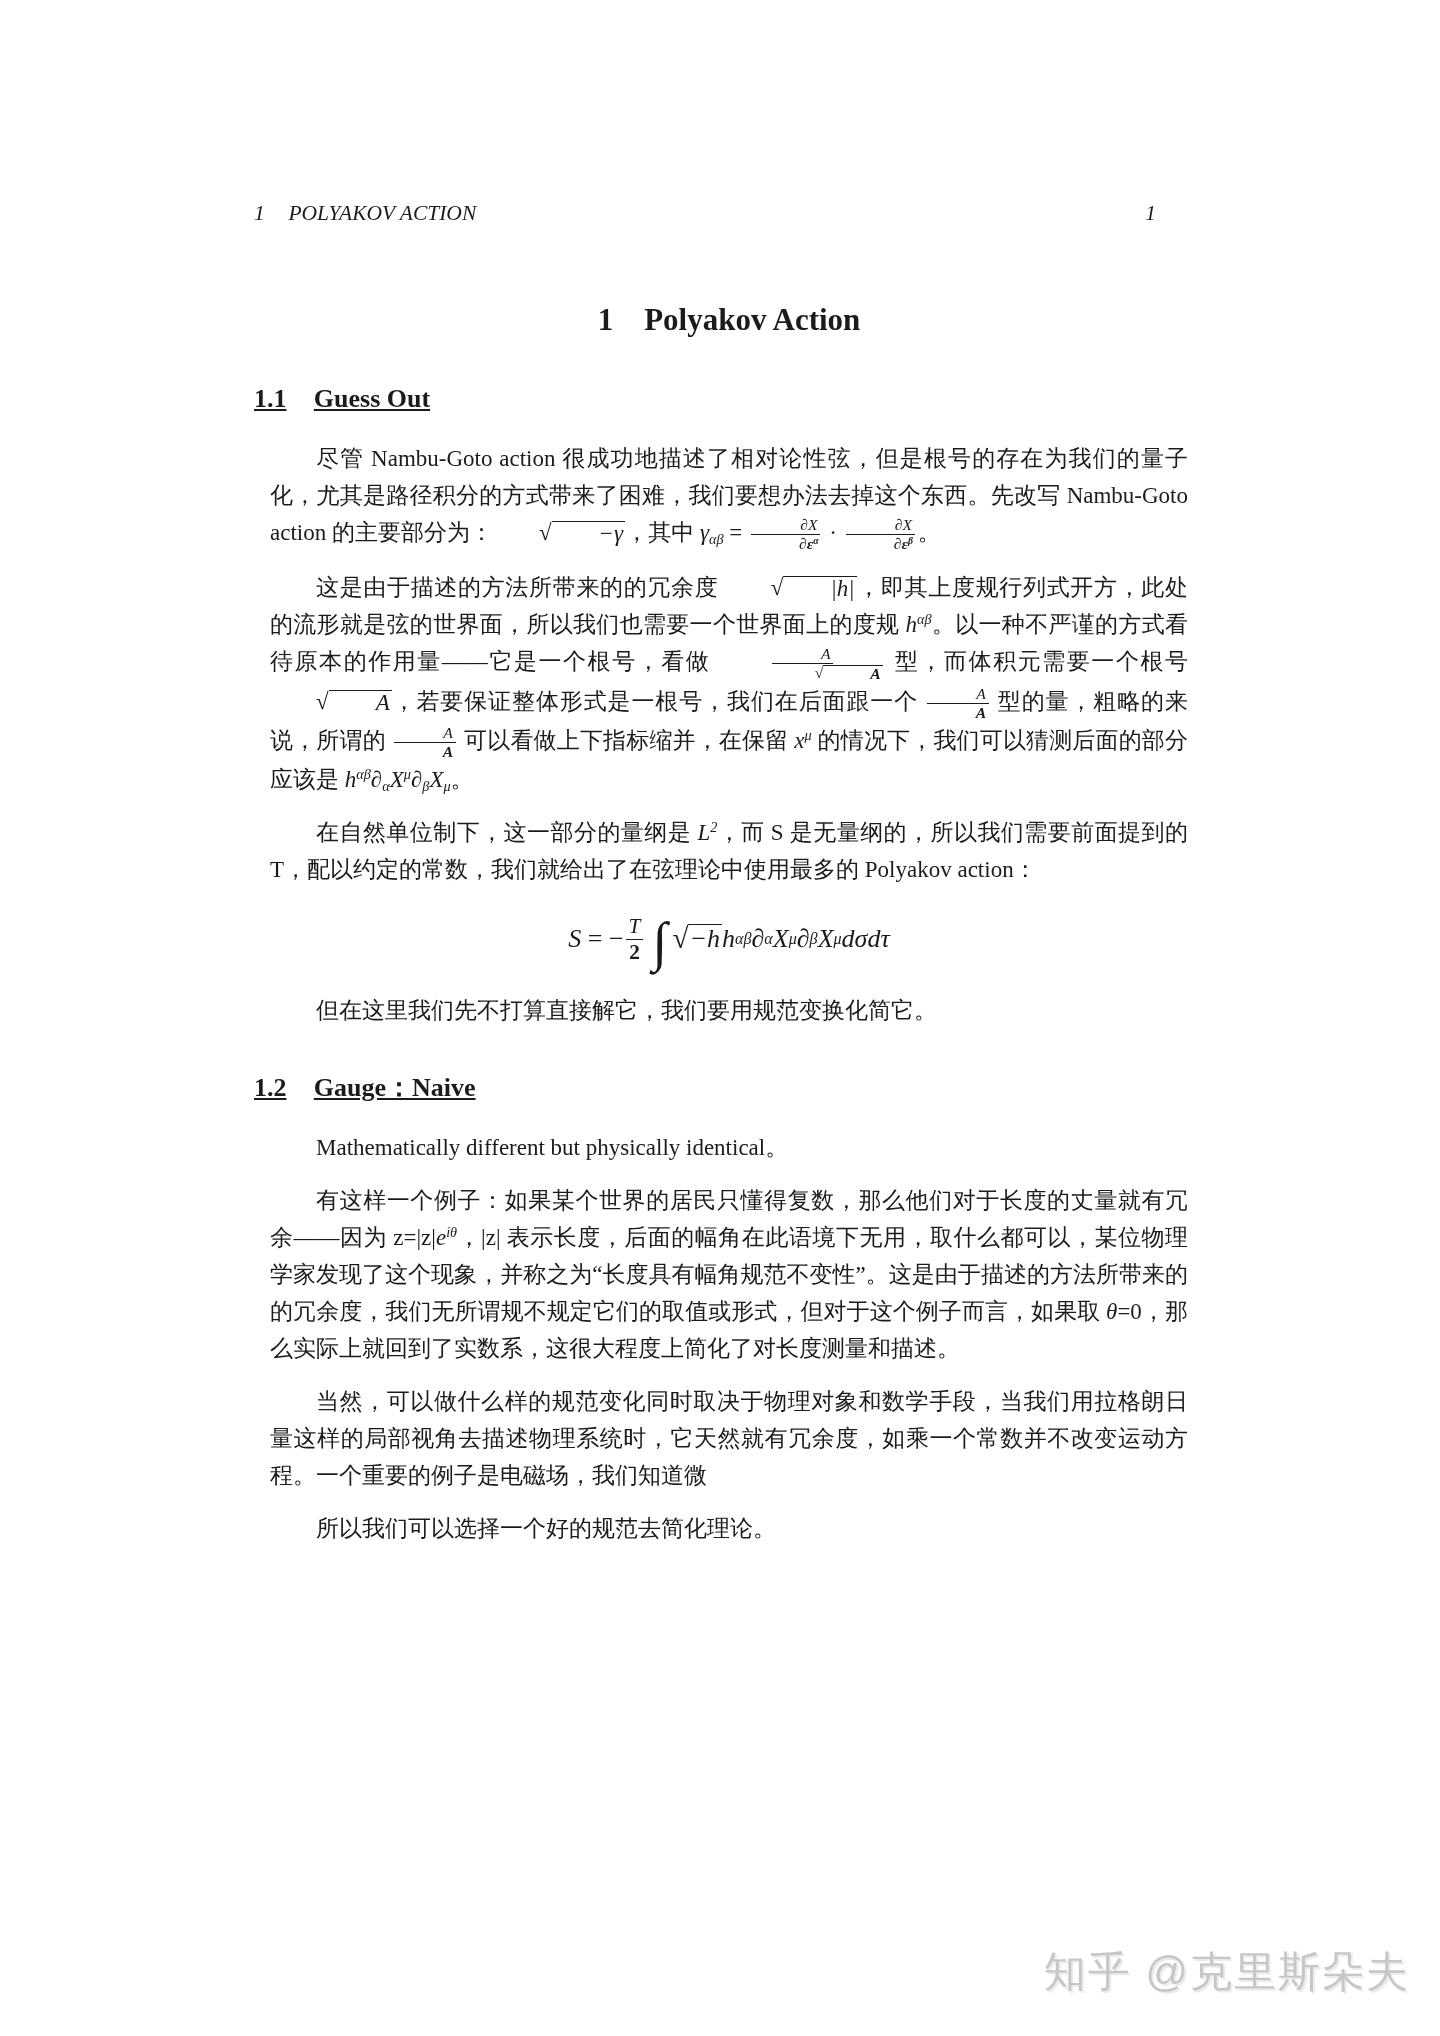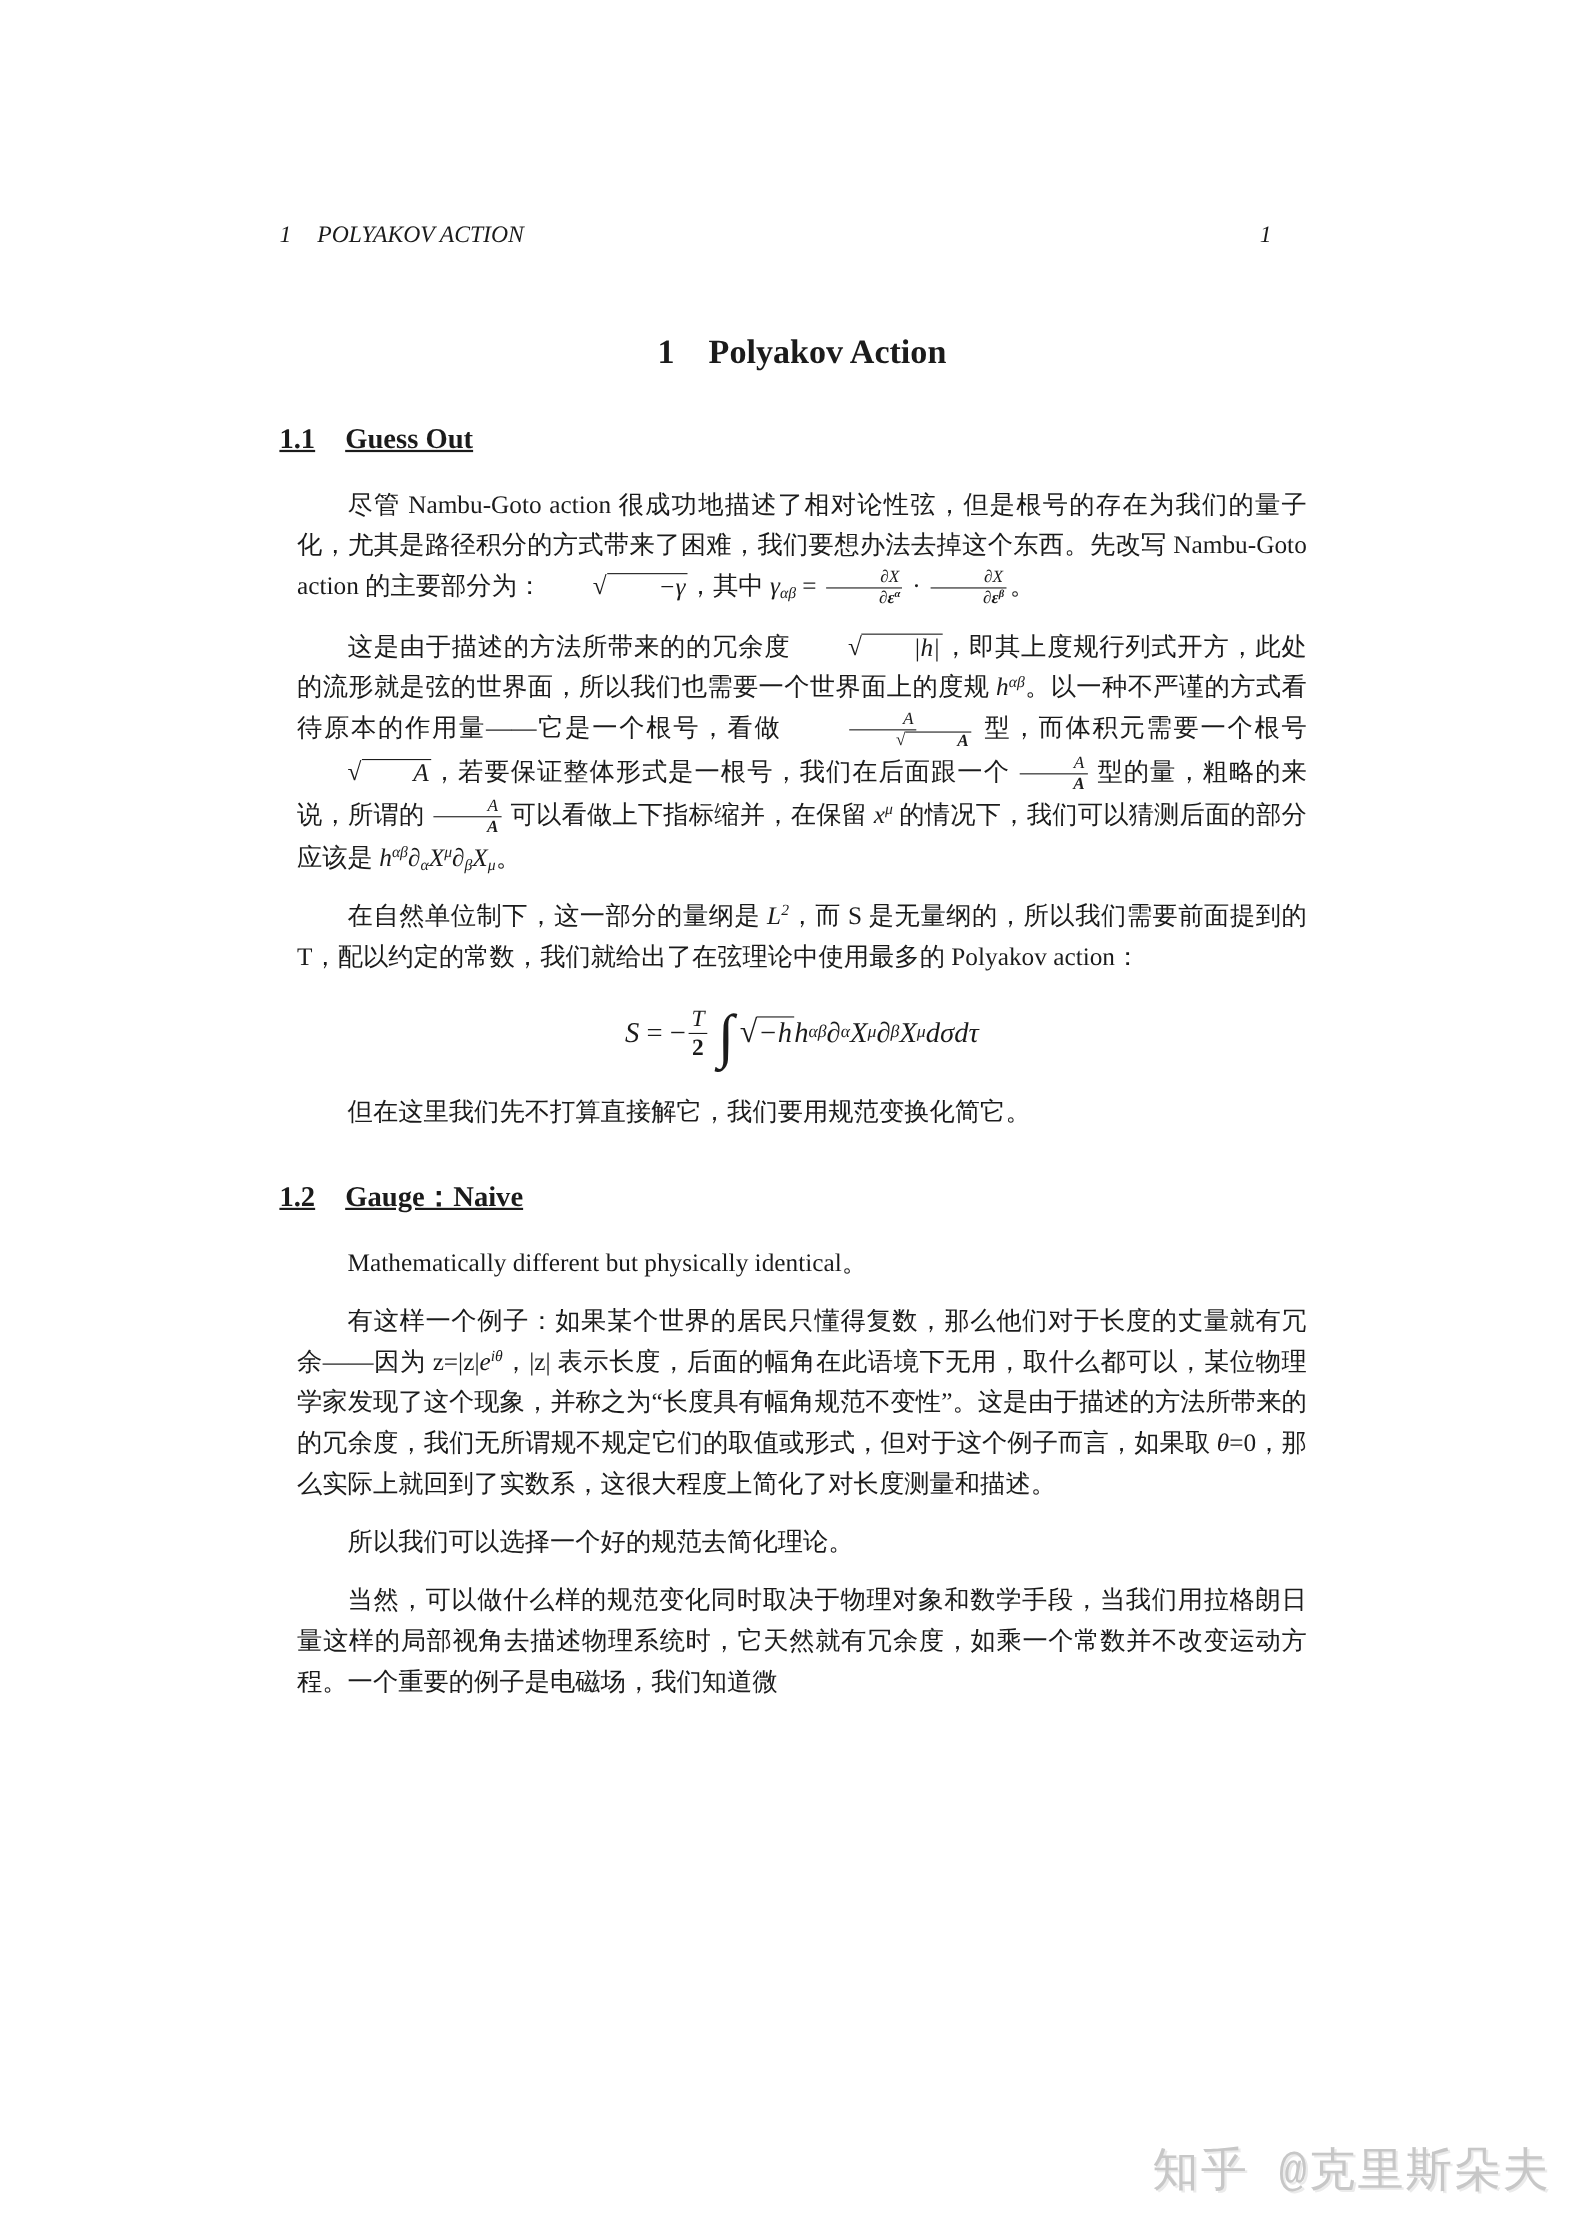--- a/index.html
+++ b/index.html
@@ -50,21 +50,21 @@
   }
   .equation span{white-space:pre;}
   .equation .frac{font-size:0.82em;}
   .equation .rad{font-size:1.12em;}
   .int{
     font-size:2.1em;font-style:normal;line-height:0.9;
     position:relative;top:3px;margin:0 5px 0 7px;
   }
   .watermark{
     position:absolute;right:30px;bottom:36px;
-    font-family:Liberation Mono, monospace;
+    font-family:Liberation Sans, sans-serif;
     font-size:42px;letter-spacing:2px;color:#c7c7c7;
     text-shadow:2px 2px 0 #ebebeb;
   }
 </style>
 </head>
 <body>
 
 <div class="content-col">
 
   <div class="running-header">
@@ -121,19 +121,19 @@
         <span class="math-it">∂</span>
         <sub class="msub">β</sub>
         <span class="math-it">X</span>
         <sub class="msub">μ</sub>
         <span class="math-it">dσdτ</span>
       </div>
       <p class="para"><span class="cn">但在这里我们先不打算直接解它，我们要用规范变换化简它。</span></p>
       <div class="section-heading"><span class="h-num">1.2</span><span class="h-gap"></span><span class="h-text">Gauge：Naive</span></div>
       <p class="para"><span class="cn">Mathematically different but physically identical。</span></p>
       <p class="para"><span class="cn">有这样一个例子：如果某个世界的居民只懂得复数，那么他们对于长度的丈量就有冗余——因为 </span><span class="math-rm">z=|z|</span><span class="math-it">e</span><sup class="msup">iθ</sup><span class="cn">，</span><span class="math-rm">|z|</span><span class="cn"> 表示长度，后面的幅角在此语境下无用，取什么都可以，某位物理学家发现了这个现象，并称之为“长度具有幅角规范不变性”。这是由于描述的方法所带来的的冗余度，我们无所谓规不规定它们的取值或形式，但对于这个例子而言，如果取 </span><span class="math-it">θ</span><span class="math-rm">=0</span><span class="cn">，那么实际上就回到了实数系，这很大程度上简化了对长度测量和描述。</span></p>
+      <p class="para"><span class="cn">当然，可以做什么样的规范变化同时取决于物理对象和数学手段，当我们用拉格朗日量这样的局部视角去描述物理系统时，它天然就有冗余度，如乘一个常数并不改变运动方程。一个重要的例子是电磁场，我们知道微</span></p>
       <p class="para"><span class="cn">所以我们可以选择一个好的规范去简化理论。</span></p>
-      <p class="para"><span class="cn">当然，可以做什么样的规范变化同时取决于物理对象和数学手段，当我们用拉格朗日量这样的局部视角去描述物理系统时，它天然就有冗余度，如乘一个常数并不改变运动方程。一个重要的例子是电磁场，我们知道微</span></p>
     </div>
 
 </div>
 
 <div class="watermark">知乎 @克里斯朵夫</div>
 
 </body></html>

